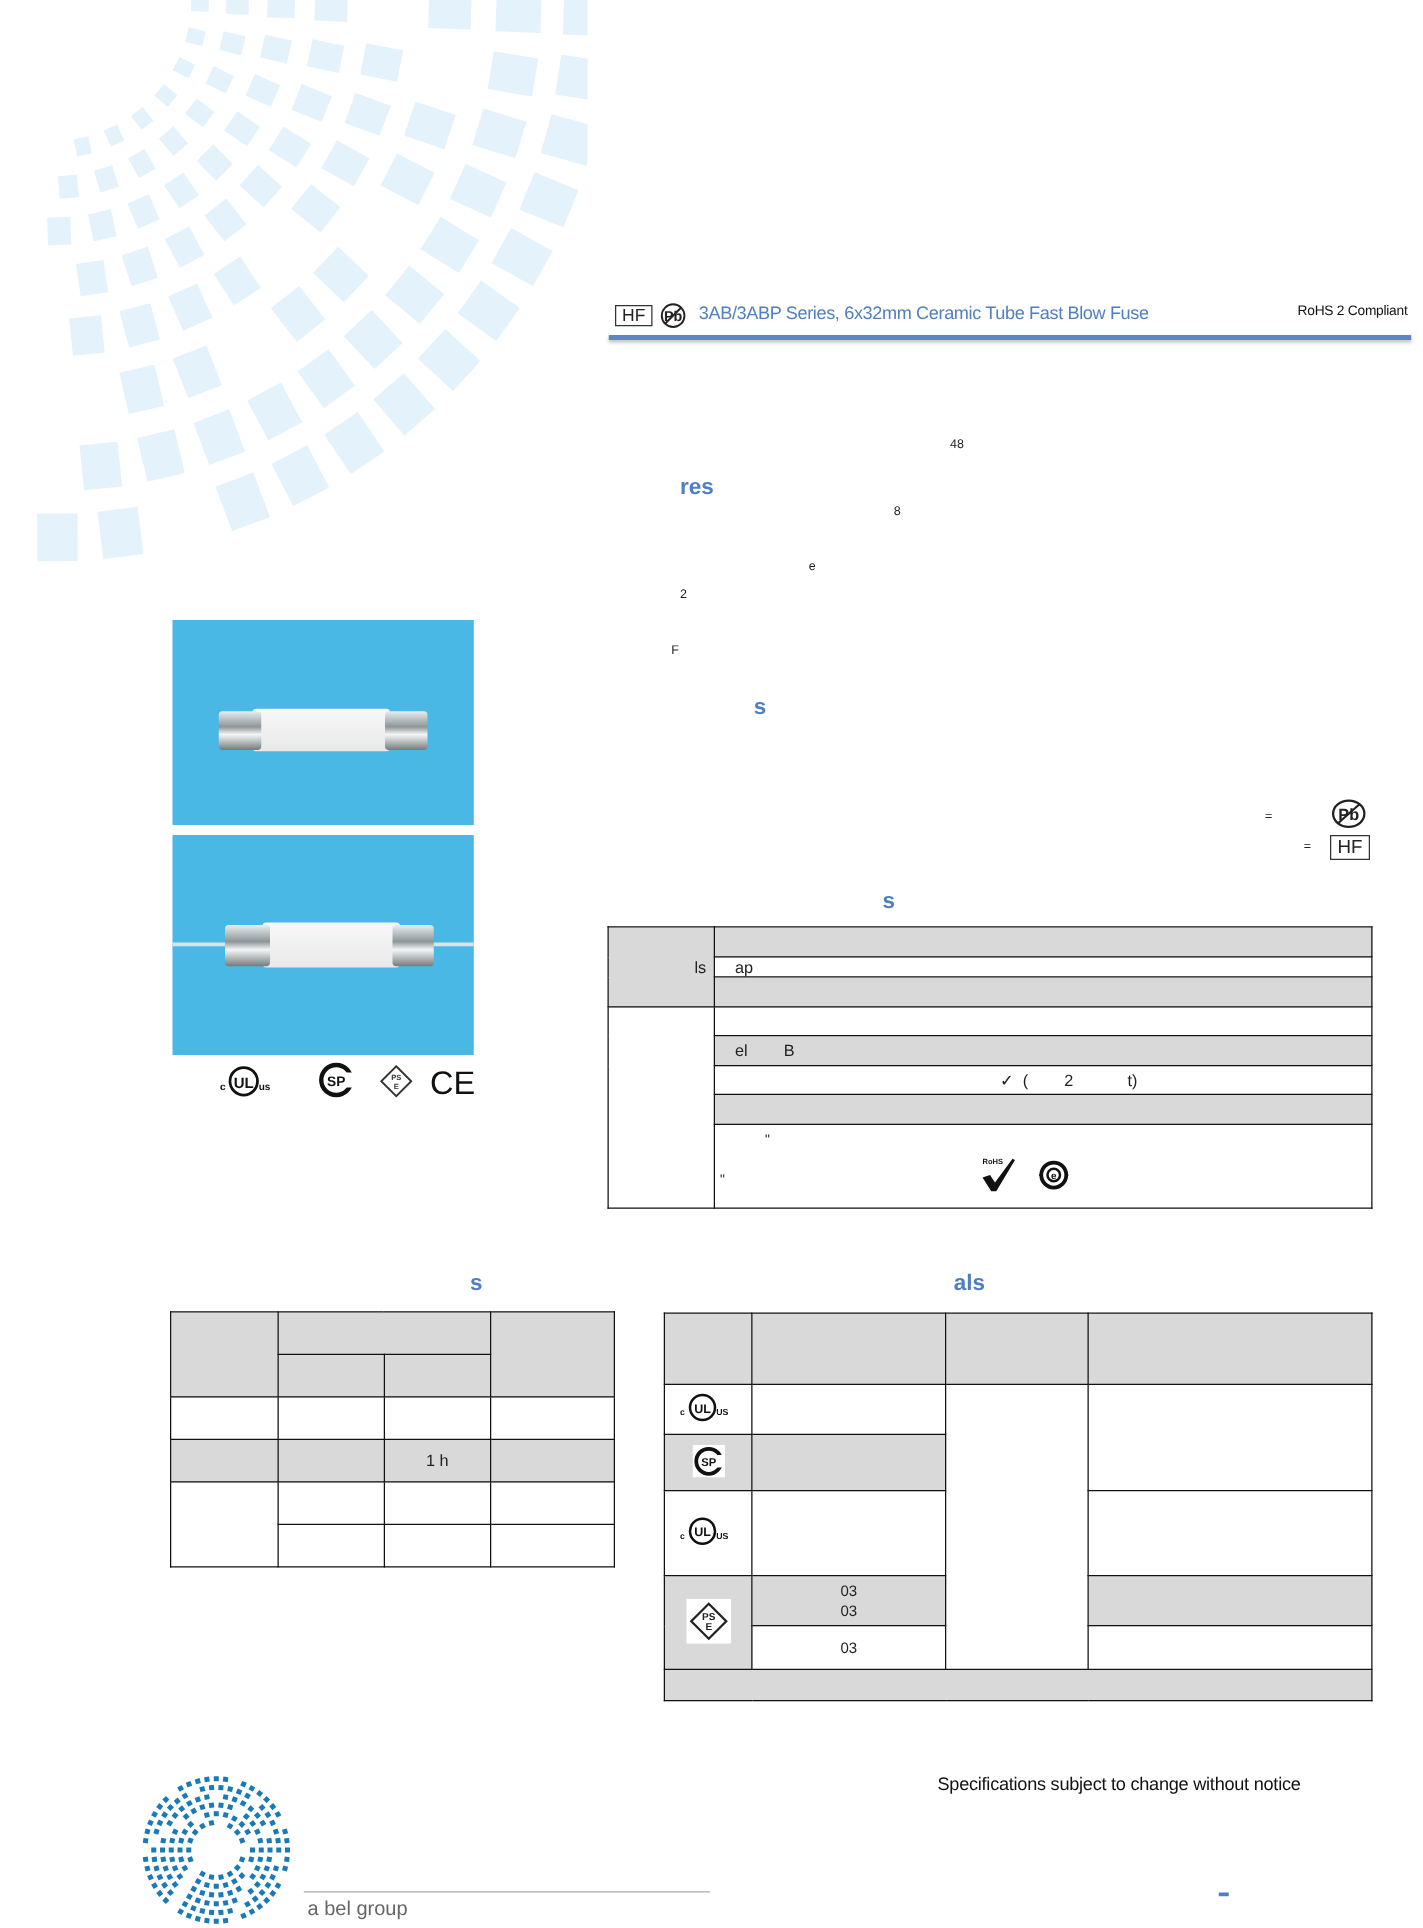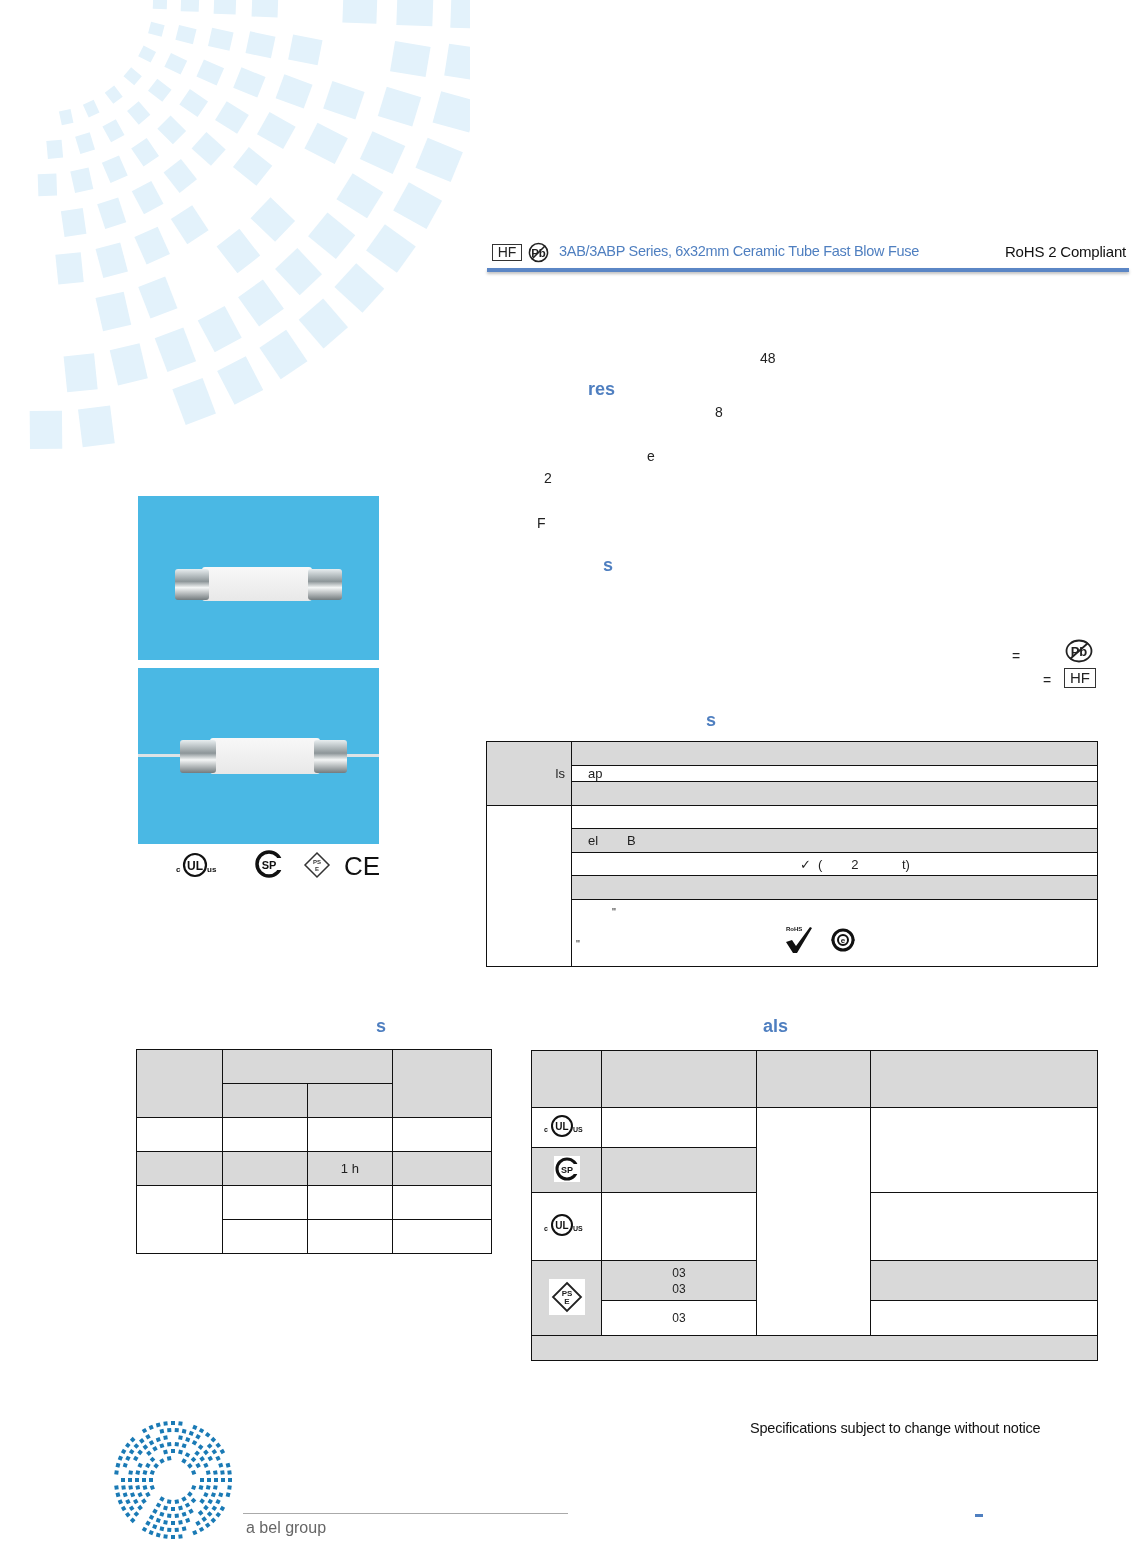--- a/index.html
+++ b/index.html
@@ -9,24 +9,24 @@
     .abs { position: absolute; }
 
     
     #bg-pattern { position: absolute; left: 0; top: 0; width: 470px; height: 470px; }
 
     
     #header { position: absolute; left: 488px; top: 240px; width: 642px; height: 26px; }
     #header .hf-badge { position: absolute; left: 4px; top: 4px; width: 30px; height: 17px; border: 1.5px solid #333; font-size: 14px; line-height: 14px; text-align: center; color: #222; font-family: "Liberation Sans", sans-serif; }
     #header .pb-badge { position: absolute; left: 40px; top: 2px; width: 21px; height: 21px; }
     #header .title { position: absolute; left: 71px; top: 3px; font-size: 14.5px; color: #4f7fc0; font-family: "Liberation Sans Narrow", "Liberation Sans", sans-serif; letter-spacing: -0.3px; }
-    #header .rohs { position: absolute; right: 4px; top: 3px; font-size: 15px; color: #111; letter-spacing: -0.2px; }
+    #header .rohs { position: absolute; right: 4px; top: 3px; font-size: 11px; color: #111; letter-spacing: -0.2px; }
     #header-rule { position: absolute; left: 487px; top: 268px; width: 642px; height: 4px; background: #5b86c5; box-shadow: 0 2px 3px rgba(0,0,0,0.25); }
 
-    .frag { position: absolute; font-size: 14px; color: #222; white-space: nowrap; }
+    .frag { position: absolute; font-size: 10px; color: #222; white-space: nowrap; }
     .heading { position: absolute; font-size: 18px; font-weight: bold; color: #4f7fc0; white-space: nowrap; }
 
     
     .photo { position: absolute; left: 138px; width: 241px; background: #4ab8e4; overflow: hidden; }
     #photo-1 { top: 496px; height: 164px; }
     #photo-2 { top: 668px; height: 176px; }
     .fuse-body { position: absolute; background: linear-gradient(#f8f8f8, #e8e8e8); border-radius: 3px; }
     .fuse-cap { position: absolute; background: linear-gradient(#e8eef0, #8d9699 40%, #f4f6f6 60%, #737b7e); border-radius: 3px; }
     .lead { position: absolute; height: 3px; background: #dde3e6; }
 
@@ -140,21 +140,21 @@
     <circle cx="11" cy="11" r="9.5" fill="none" stroke="#222" stroke-width="1.6"></circle>
     <text x="11" y="15.5" font-size="12" font-weight="bold" text-anchor="middle" fill="#222" font-family="Liberation Sans, sans-serif">Pb</text>
     <line x1="4" y1="18" x2="18" y2="4" stroke="#222" stroke-width="1.6"></line>
   </svg>
   <span class="title">3AB/3ABP Series, 6x32mm Ceramic Tube Fast Blow Fuse</span>
   <span class="rohs">RoHS 2 Compliant</span>
 </div>
 <div id="header-rule"></div>
 
 <span class="frag" style="left:760px; top:350px;">48</span>
-<span class="heading" style="left:544px; top:379px;margin-left:44px;">res</span>
+<span class="heading" style="left:544px; top:379px;">res</span>
 <span class="frag" style="left:715px; top:404px;">8</span>
 <span class="frag" style="left:647px; top:448px;">e</span>
 <span class="frag" style="left:544px; top:470px;">2</span>
 <span class="frag" style="left:537px; top:515px;">F</span>
 <span class="heading" style="left:603px; top:555px;">s</span>
 
 <span class="frag" style="left:1012px; top:648px;">=</span>
 <svg class="abs" style="left:1065px; top:639px; width:28px; height:24px;" viewBox="0 0 28 24">
   <ellipse cx="14" cy="12" rx="12.5" ry="10.5" fill="none" stroke="#222" stroke-width="1.8"></ellipse>
   <text x="14" y="17" font-size="13" font-weight="bold" text-anchor="middle" fill="#222" font-family="Liberation Sans, sans-serif">Pb</text>

